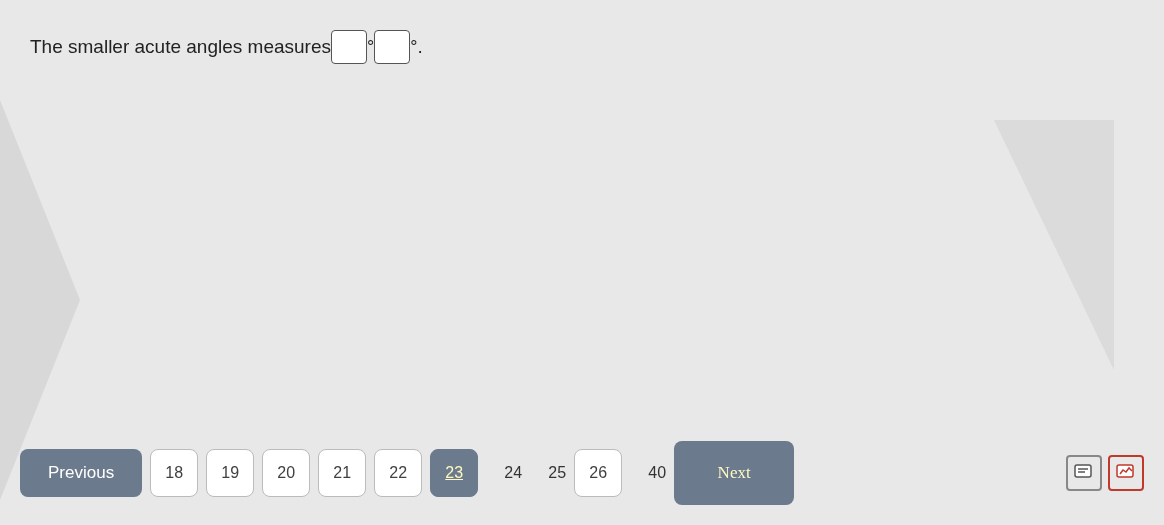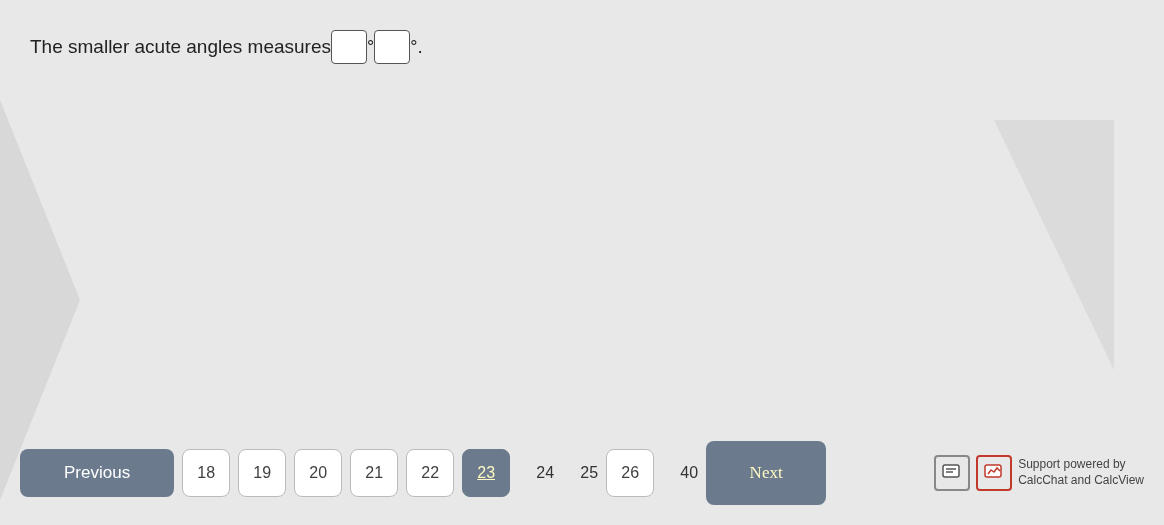--- a/index.html
+++ b/index.html
@@ -105,21 +105,21 @@
       align-items: center;
       padding: 0 20px;
       gap: 8px;
     }
 
     .nav-btn-previous {
       background: #6b7a8d;
       color: white;
       border: none;
       border-radius: 8px;
-      padding: 14px 44px;
+      padding: 14px 28px;
       font-size: 17px;
       font-weight: 500;
       cursor: pointer;
       min-width: 120px;
     }
 
     .nav-btn-next {
       background: #6b7a8d;
       color: #fef9c3;
       border: none;
@@ -236,20 +236,16 @@
           <line x1="4" y1="6" x2="14" y2="6" stroke="#555" stroke-width="1.5"></line>
           <line x1="4" y1="9" x2="11" y2="9" stroke="#555" stroke-width="1.5"></line>
         </svg>
       </div>
       <div class="support-icon red-icon">
         <svg width="20" height="20" viewBox="0 0 20 20" fill="none">
           <rect x="1" y="2" width="16" height="12" rx="2" stroke="#c0392b" stroke-width="1.5" fill="white"></rect>
           <polyline points="4,11 7,7 10,9 13,5 16,8" stroke="#c0392b" stroke-width="1.5" fill="none"></polyline>
         </svg>
       </div>
-      <div class="support-text">
-        <span>Support powered by</span><br>
-        <span>CalcChat and CalcView</span>
-      </div>
     </div>
   </div>
 
 </div>
 
 </body></html>

